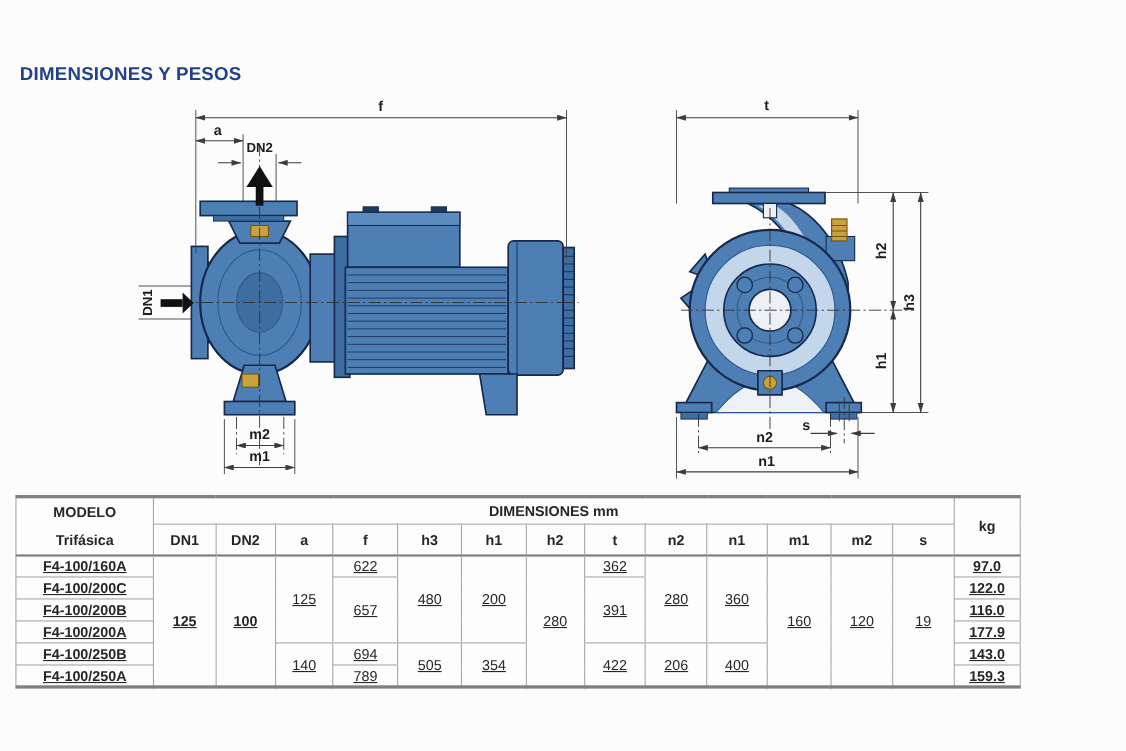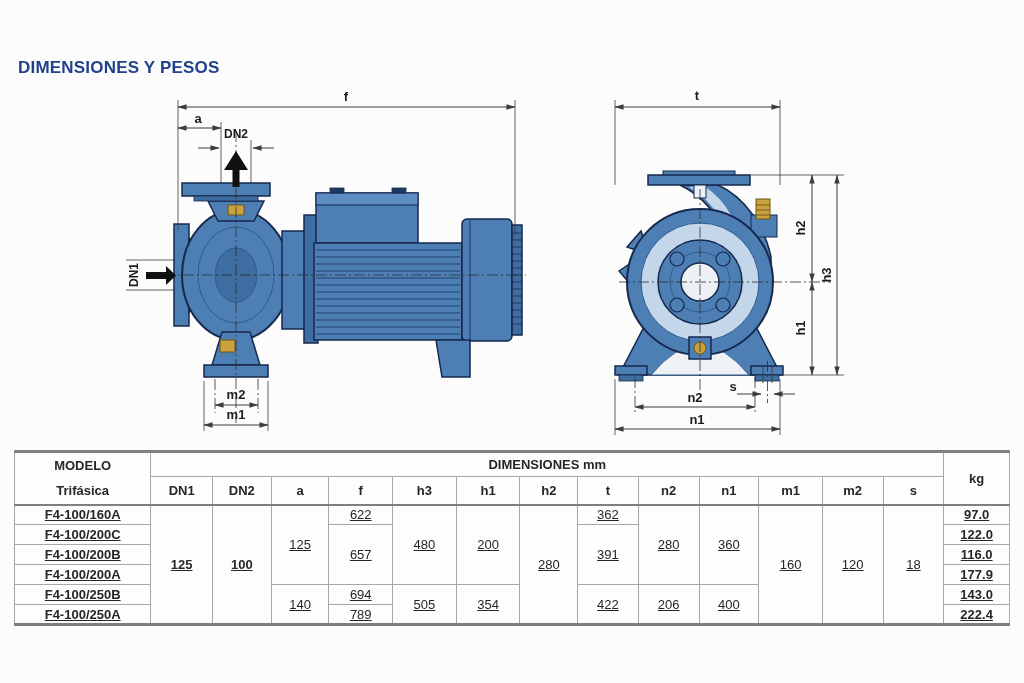--- a/index.html
+++ b/index.html
@@ -12,21 +12,21 @@
   .page-title{
     position:absolute;left:18px;top:58px;
     font-size:17px;font-weight:bold;color:#21418c;letter-spacing:.2px;
   }
   svg text{font-family:"Liberation Sans",sans-serif;font-weight:bold;font-size:13px;fill:#1c1c1c;}
   svg .dn-label{font-size:12px;}
   
   .side-svg{position:absolute;left:118px;top:85px;}
   .front-svg{position:absolute;left:585px;top:85px;}
   
-  .dim-table-wrap{position:absolute;left:14px;top:450px;width:996px;}
+  .dim-table-wrap{position:absolute;left:14px;top:450px;width:914px;}
   table.dims{
     width:100%;border-collapse:collapse;table-layout:fixed;
     border-top:3px solid #7f7f7f;border-bottom:3px solid #7f7f7f;
     border-left:1.5px solid #ababab;border-right:1.5px solid #ababab;
     font-size:13px;color:#262626;background:#fdfdfd;
   }
   table.dims th,table.dims td{
     border-left:1px solid #a8a8a8;
     padding:0;text-align:center;vertical-align:middle;
     overflow:hidden;white-space:nowrap;
@@ -263,21 +263,21 @@
       <td rowspan="4">125</td>
       <td>622</td>
       <td rowspan="4">480</td>
       <td rowspan="4">200</td>
       <td rowspan="6">280</td>
       <td>362</td>
       <td rowspan="4">280</td>
       <td rowspan="4">360</td>
       <td rowspan="6">160</td>
       <td rowspan="6">120</td>
-      <td rowspan="6">18</td>
+      <td rowspan="6">19</td>
       <td class="kg">97.0</td>
     </tr>
     <tr>
       <td class="model">F4-100/200C</td>
       <td rowspan="3">657</td>
       <td rowspan="3">391</td>
       <td class="kg">122.0</td>
     </tr>
     <tr>
       <td class="model">F4-100/200B</td>
@@ -294,17 +294,17 @@
       <td rowspan="2">505</td>
       <td rowspan="2">354</td>
       <td rowspan="2">422</td>
       <td rowspan="2">206</td>
       <td rowspan="2">400</td>
       <td class="kg">143.0</td>
     </tr>
     <tr>
       <td class="model">F4-100/250A</td>
       <td>789</td>
-      <td class="kg">222.4</td>
+      <td class="kg">159.3</td>
     </tr>
   </tbody>
 </table>
 </div>
 
 </body></html>

